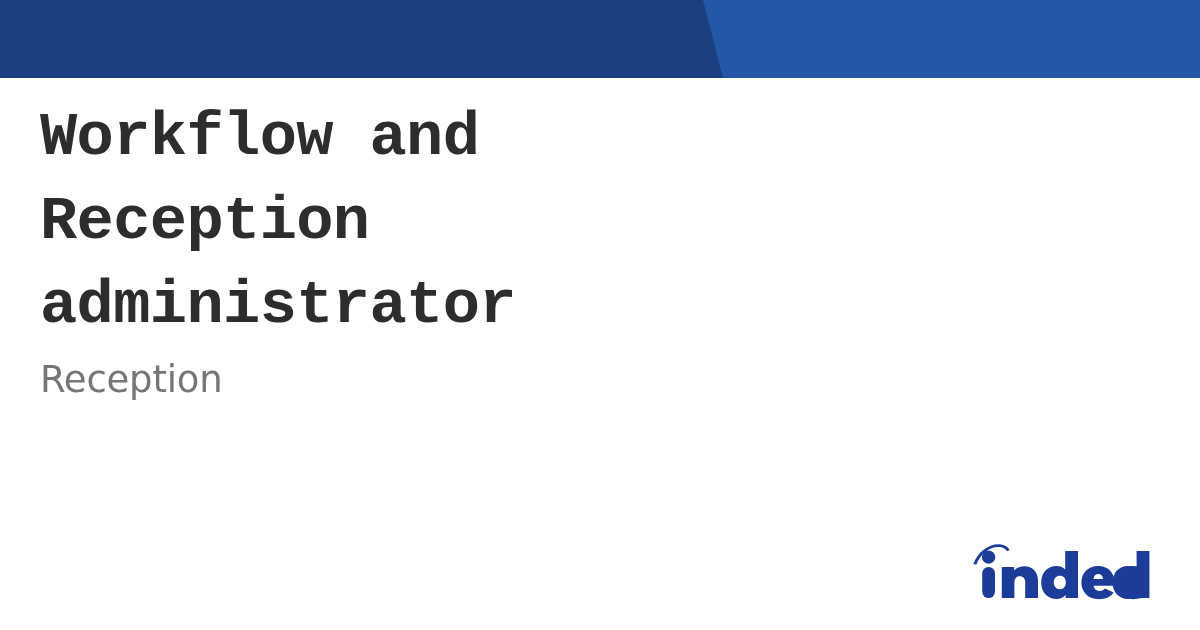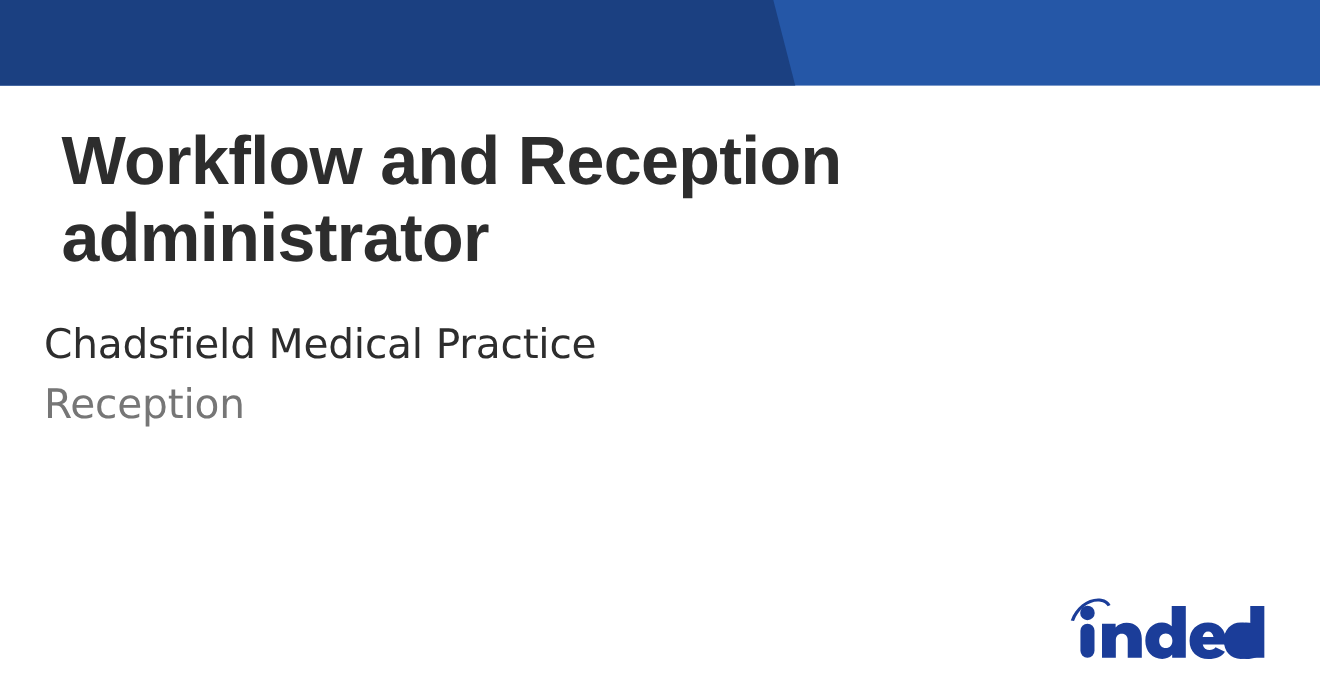--- a/index.html
+++ b/index.html
@@ -40,25 +40,25 @@
 
   
   .content {
     position: absolute;
     left: 40px;
     top: 96px;
     width: 1000px;
   }
 
   .job-title {
-    margin: 16px;
-    font-family: Liberation Sans, sans-serif;
+    margin: 0;
+    font-family: Liberation Mono, monospace;
     font-weight: bold;
     font-size: 62px;
-    line-height: 70px;
+    line-height: 84px;
     letter-spacing: -0.6px;
     color: #2d2d2d;
     max-width: 800px;
   }
 
   .company-name {
     margin: 0;
     padding-top: 22px;
     font-family: "DejaVu Sans", "Liberation Sans", sans-serif;
     font-weight: normal;
@@ -100,21 +100,20 @@
 
   <div class="banner" style="height: 78px;">
     <svg class="banner-svg" viewBox="0 0 1200 78" preserveAspectRatio="none" xmlns="http://www.w3.org/2000/svg" style="height: 78px;">
       <rect id="banner-right" x="0" y="0" width="1200" height="78" fill="#2557a7"></rect>
       <polygon id="banner-left" points="0,0 703,0 723,78 0,78" fill="#1b4081"></polygon>
     </svg>
   </div>
 
   <div class="content">
     <h1 class="job-title" style="color: rgb(45, 45, 45);">Workflow and Reception administrator</h1>
-    <div class="company-name" style="color: rgb(45, 45, 45);">Chadsfield Medical Practice</div>
     <div class="job-location" style="color: rgb(118, 118, 118);">Reception</div>
   </div>
 
   <div class="logo">
     <svg class="logo-svg" viewBox="0 0 190 58" xmlns="http://www.w3.org/2000/svg">
       <g fill="#1b3d99">
 
         <path d="M3.4 22.0 C8.0 9.0 20.5 0.6 31.2 2.4 C35.4 3.1 38.2 5.2 39.6 7.9
                  L37.0 9.2 C35.8 7.1 33.4 5.6 30.3 5.1 C21.4 3.6 10.7 10.8 6.4 22.6 Z"></path>
 

